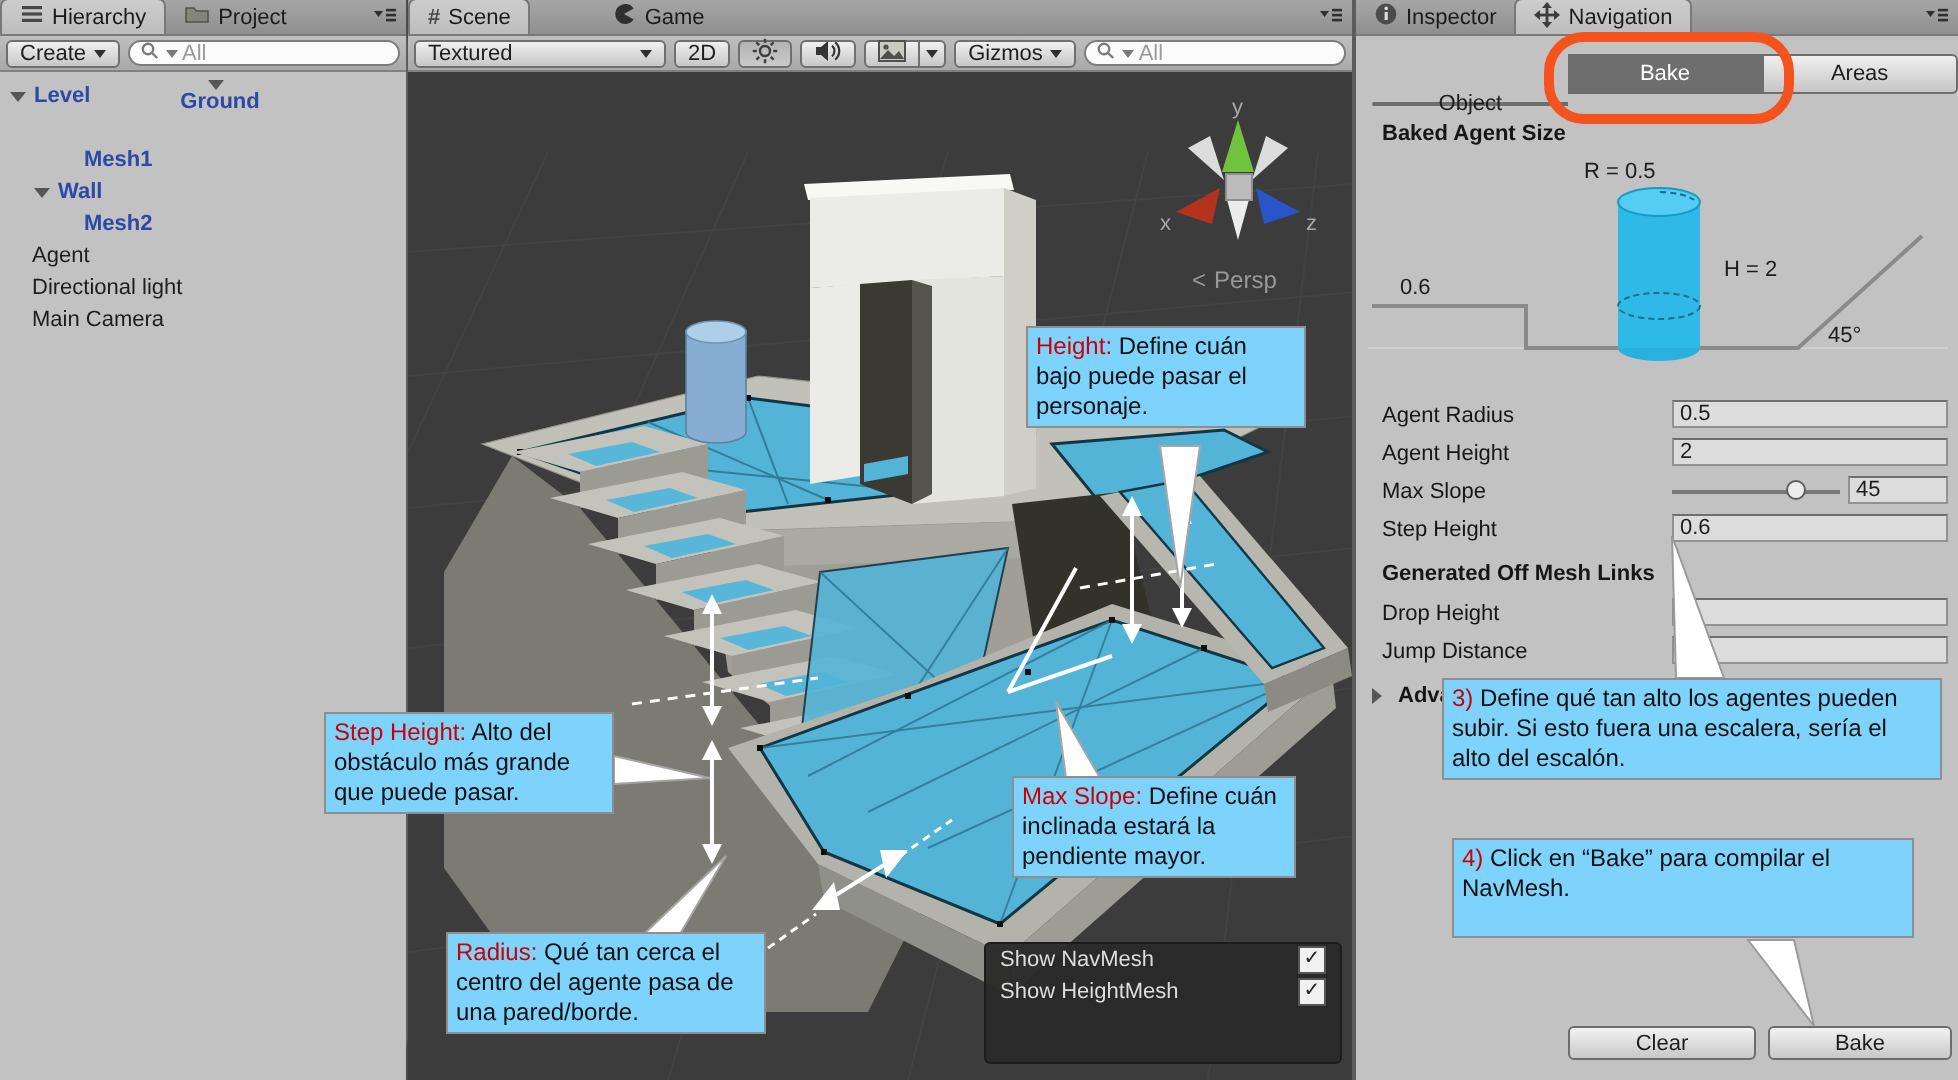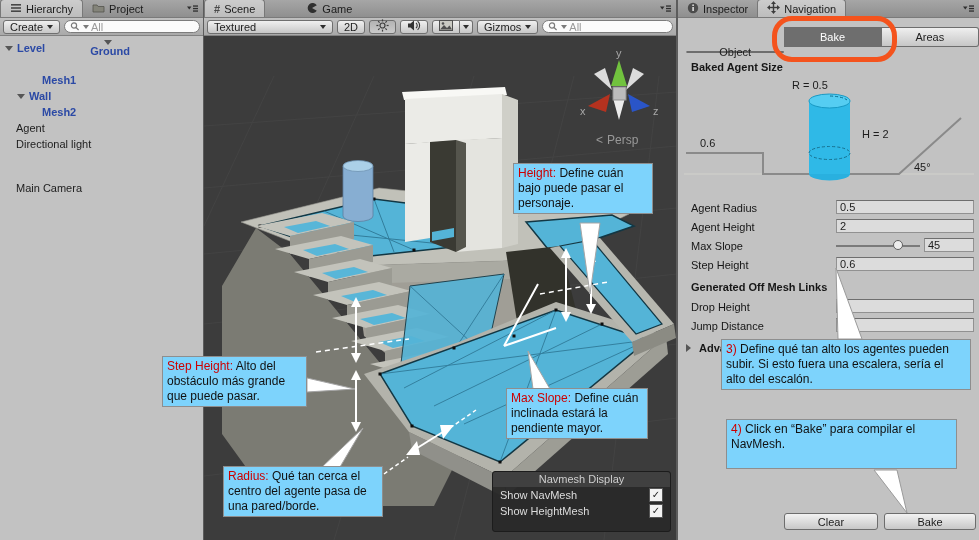--- a/index.html
+++ b/index.html
@@ -53,21 +53,21 @@
   .mode:first-child{border-left-width:1px;border-radius:3px 0 0 3px;margin-top:24px;}
   .mode:last-child{border-radius:0 3px 3px 0;}
   .mode.on{background:#6e6e6e;color:#fff;}
   .overlaysvg{position:absolute;left:0;top:0;width:979px;height:540px;z-index:55;pointer-events:none;}
 </style>
 </head>
 <body>
 
 <div class="root">
 
-  <section class="panel" style="left:0;width:204px;">
+  <section class="panel" style="left:0;width:204px;border-radius:23px;">
     <div class="tabbar">
       <div class="tab active">
         <span><svg width="12" height="10">
               <rect x="1" y="1" width="10" height="1.6" fill="#474747"></rect>
               <rect x="1" y="4.2" width="10" height="1.6" fill="#474747"></rect>
               <rect x="1" y="7.4" width="10" height="1.6" fill="#474747"></rect>
             </svg></span>
         <span>Hierarchy</span>
       </div>
       <div class="tab">
@@ -115,21 +115,21 @@
         </div>
       <div class="trow" style="top:68px;padding-left:42px;">
           <span class="blue">Mesh2</span>
         </div>
       <div class="trow" style="top:84px;padding-left:16px;">
           <span>Agent</span>
         </div>
       <div class="trow" style="top:100px;padding-left:16px;">
           <span>Directional light</span>
         </div>
-      <div class="trow" style="top:116px;padding-left:16px;margin-top:28px;">
+      <div class="trow" style="top:116px;padding-left:16px;">
           <span>Main Camera</span>
         </div>
     </div>
   </section>
 
   <section class="panel" style="left:204px;width:473px;">
     <div class="tabbar">
       <div class="tab active">
         <span style="color:#4a4a4a;font-weight:bold;">#</span>
         <span>Scene</span>
@@ -452,21 +452,20 @@
 
     <div class="pushbtn" style="left:106px;top:513px;width:94px;">
         <span>Clear</span>
       </div>
     <div class="pushbtn" style="left:206px;top:513px;width:92px;">
         <span>Bake</span>
       </div>
   </section>
 
   <div class="nvd">
-    <div class="nvd-h">Navmesh Display</div>
     <div class="nvd-r">
       <span>Show NavMesh</span>
       <span class="cb">
           <span>✓</span>
         </span>
     </div>
     <div class="nvd-r">
       <span>Show HeightMesh</span>
       <span class="cb">
           <span>✓</span>

